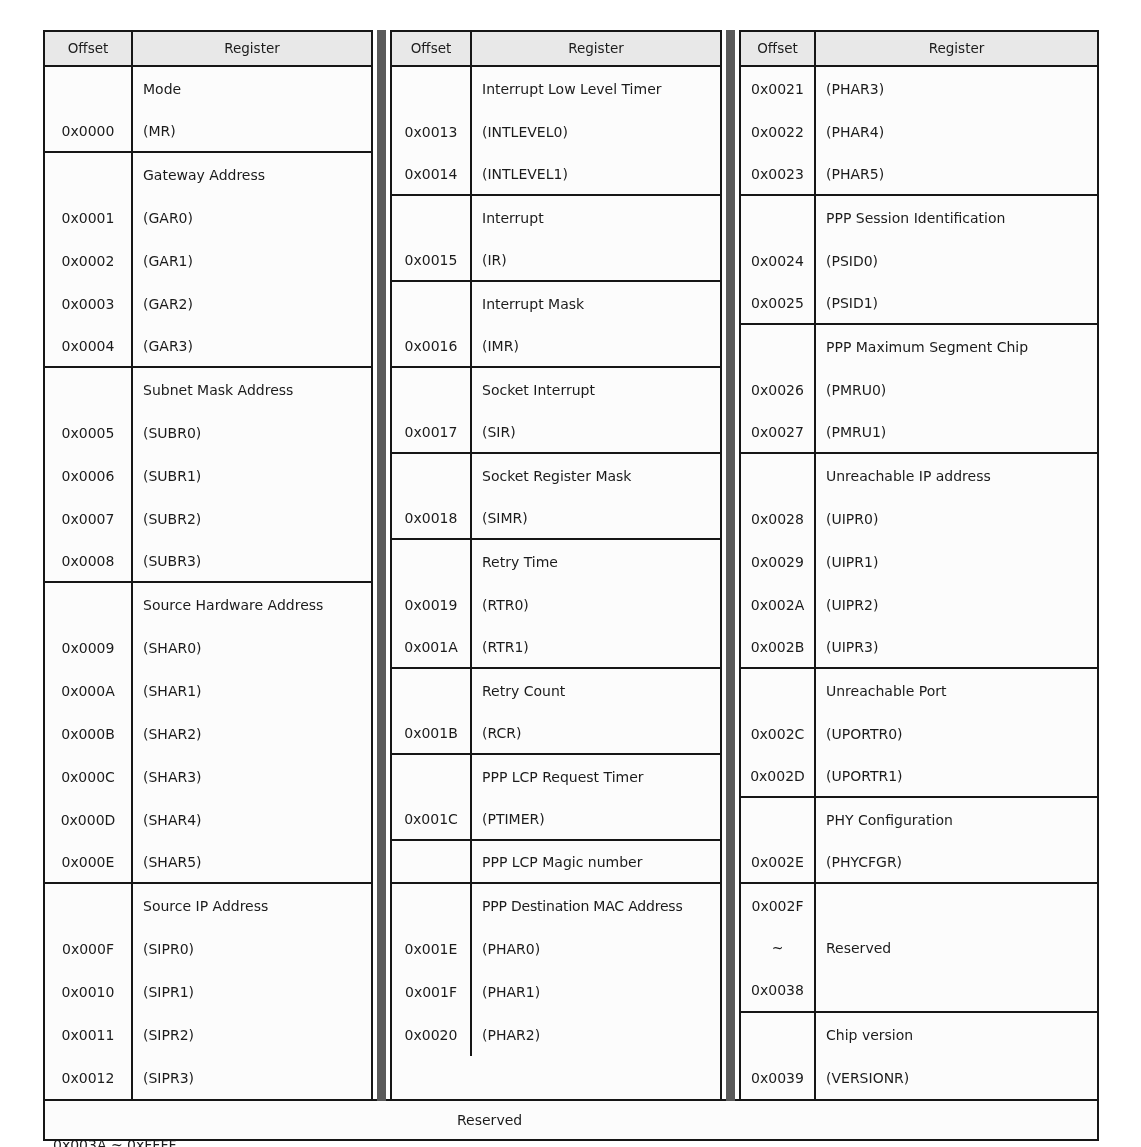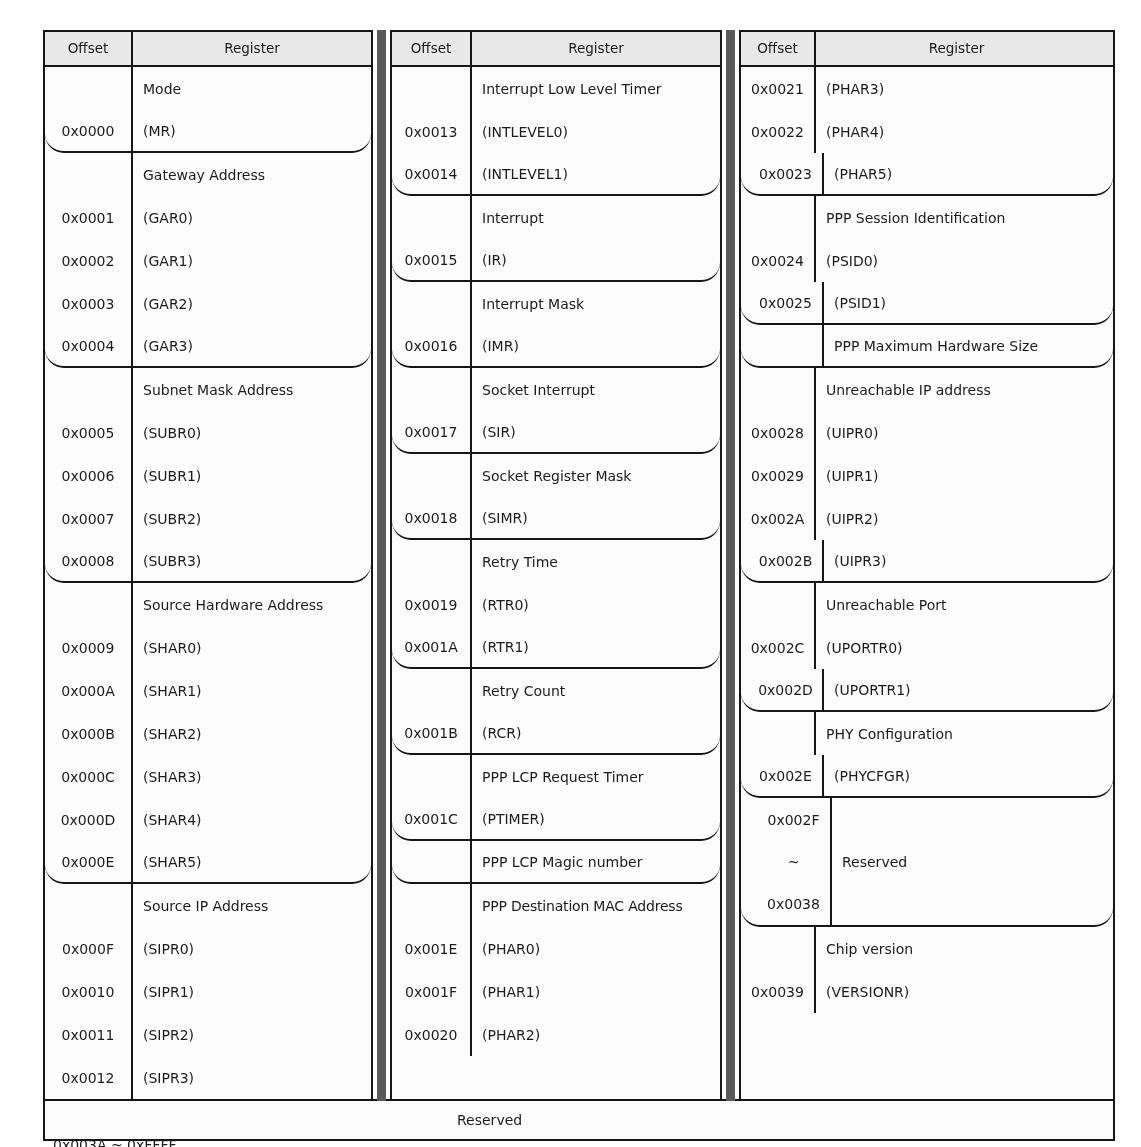--- a/index.html
+++ b/index.html
@@ -24,24 +24,24 @@
   .row{display:flex;height:43px;}
   .thead{height:35px;border-bottom:2px solid var(--line);background:var(--head-bg);}
   .cell{display:flex;align-items:center;font-size:14px;line-height:1;}
   .offset-cell{border-right:2px solid var(--line);justify-content:center;text-align:center;}
   .reg-cell{padding-left:10px;}
   .th{font-size:13.5px;}
   .th.reg-cell{padding-left:0;justify-content:center;text-align:center;}
   .t1 .offset-cell{width:88px;} .t1 .reg-cell{width:238px;}
   .t2 .offset-cell{width:80px;} .t2 .reg-cell{width:248px;}
   .t3 .offset-cell{width:75px;} .t3 .reg-cell{width:281px;}
-  .group:not(:last-child){border-bottom:2px solid var(--line);border-radius:19px;}
-  .group:not(:last-child) .row:last-child{height:41px;justify-content:center;}
+  .group:not(:last-child){border-bottom:2px solid var(--line);}
+  .group:not(:last-child) .row:last-child{height:41px;}
   .row.rsv{height:129px;}
-  .group:not(:last-child) .row.rsv:last-child{height:127px;padding-left:16px;}
+  .group:not(:last-child) .row.rsv:last-child{height:127px;}
   .offset-stack{flex-direction:column;justify-content:center;}
   .offset-stack span{height:42px;display:flex;align-items:center;justify-content:center;}
   .condensed{font-size:14px;letter-spacing:-0.2px;}
   .footer{
     display:flex;height:42px;margin-top:-2px;
     border:2px solid var(--line);background:var(--cell-bg);
   }
   .footer .cell{font-size:14px;}
   .footer .f1{width:404px;border-right:2px solid var(--line);padding-left:8px;margin-top:44px;}
   .footer .f2{flex:1;padding-left:8px;}
@@ -326,21 +326,29 @@
               <div class="cell reg-cell">(PSID0)</div>
             </div>
             <div class="row">
               <div class="cell offset-cell">0x0025</div>
               <div class="cell reg-cell">(PSID1)</div>
             </div>
           </div>
           <div class="group">
             <div class="row title-row">
               <div class="cell offset-cell"></div>
-              <div class="cell reg-cell">PPP Maximum Hardware Size</div>
+              <div class="cell reg-cell">PPP Maximum Segment Chip</div>
+            </div>
+            <div class="row">
+              <div class="cell offset-cell">0x0026</div>
+              <div class="cell reg-cell">(PMRU0)</div>
+            </div>
+            <div class="row">
+              <div class="cell offset-cell">0x0027</div>
+              <div class="cell reg-cell">(PMRU1)</div>
             </div>
           </div>
           <div class="group">
             <div class="row title-row">
               <div class="cell offset-cell"></div>
               <div class="cell reg-cell">Unreachable IP address</div>
             </div>
             <div class="row">
               <div class="cell offset-cell">0x0028</div>
               <div class="cell reg-cell">(UIPR0)</div>

